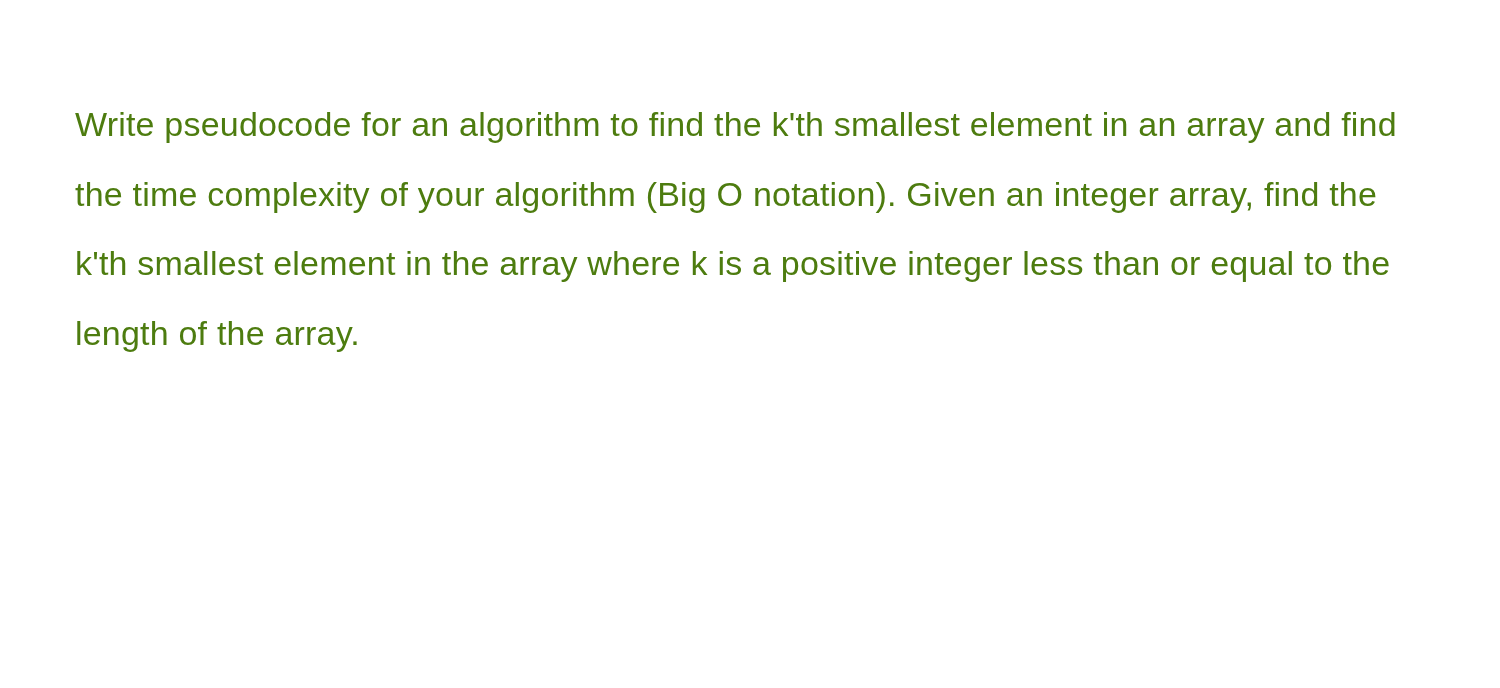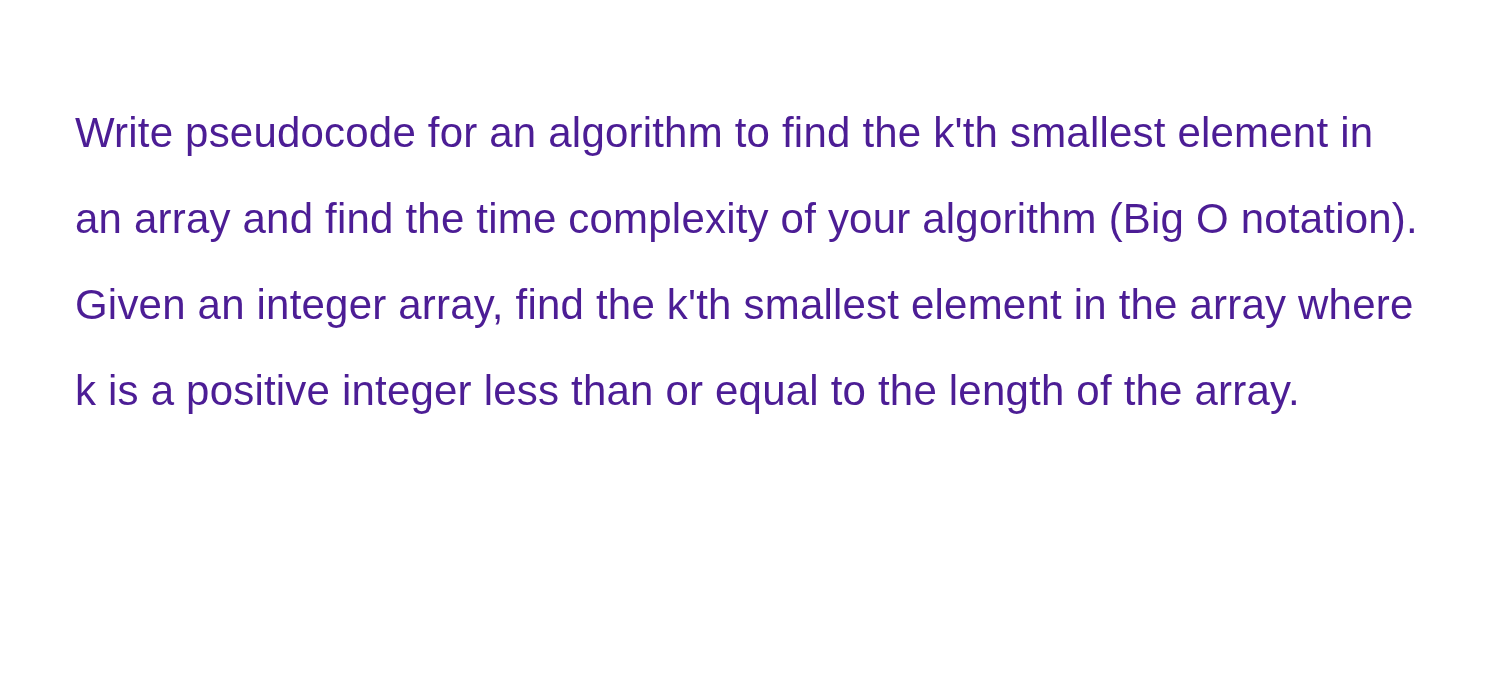--- a/index.html
+++ b/index.html
@@ -8,23 +8,23 @@
       box-sizing: border-box;
     }
     body {
       background: #ffffff;
       width: 1500px;
       height: 688px;
       font-family: -apple-system, BlinkMacSystemFont, "Segoe UI", Helvetica, Arial, sans-serif;
       padding: 90px 75px 90px 75px;
     }
     .text-block {
-      font-size: 42px;
+      font-size: 34px;
       line-height: 2.05;
-      color: #4c1d95;
+      color: #4d7c0f;
       font-weight: 400;
       letter-spacing: 0.2px;
     }
   </style>
 </head>
 <body>
 
 <div class="text-block">Write pseudocode for an algorithm to find the k'th smallest element in an array and find the time complexity of your algorithm (Big O notation). Given an integer array, find the k'th smallest element in the array where k is a positive integer less than or equal to the length of the array.</div>
 
 </body></html>

